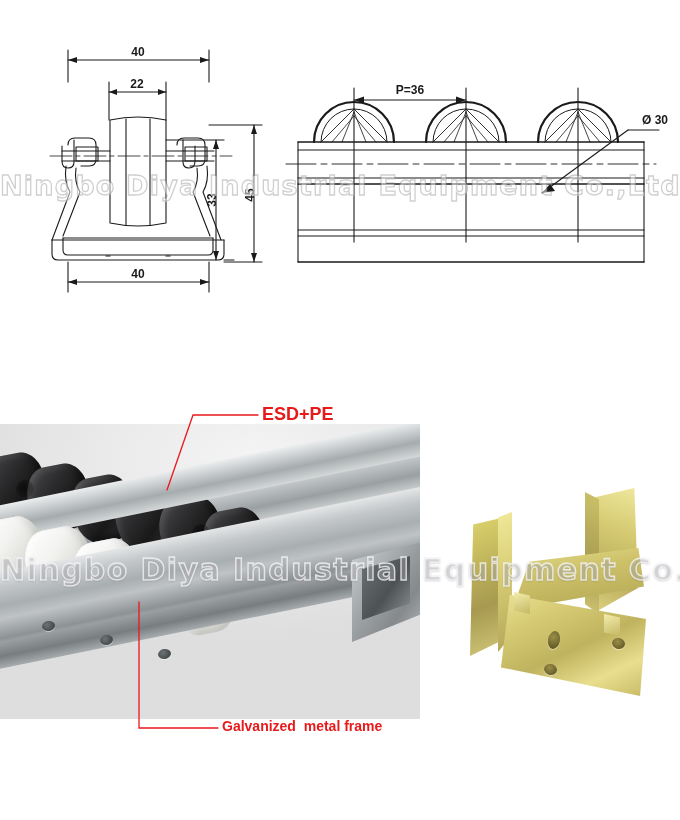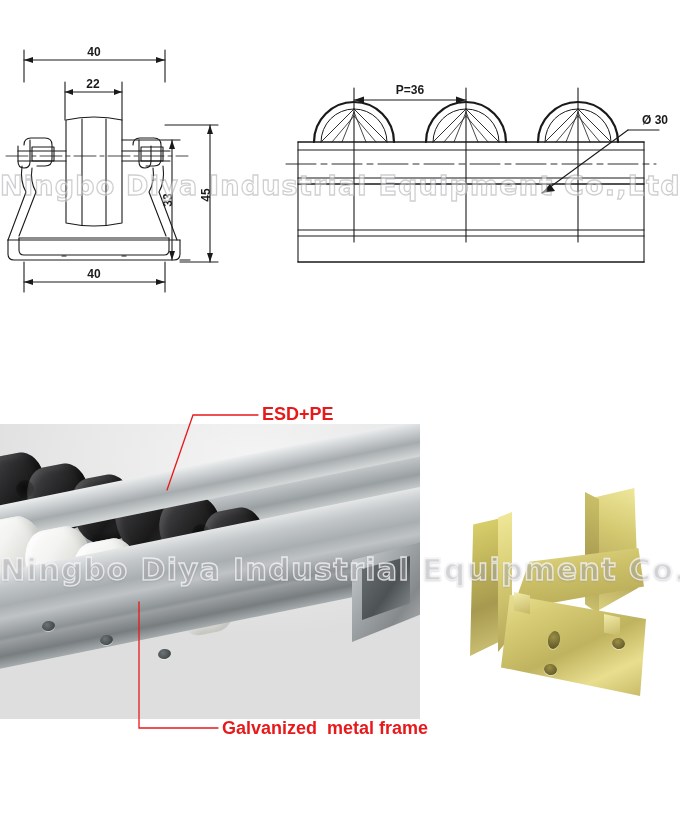--- a/index.html
+++ b/index.html
@@ -52,21 +52,21 @@
 
   
   .anno-label {
     position: absolute;
     color: #e8191b;
     font-family: "Liberation Sans", sans-serif;
     font-weight: 700;
     white-space: pre;
   }
   #esd-label  { left: 262px; top: 404px; font-size: 18px; }
-  #galv-label { left: 222px; top: 718px; font-size: 18px; }
+  #galv-label { left: 222px; top: 718px; font-size: 14px; }
 
   
   .photo {
     position: absolute;
     overflow: hidden;
   }
   #roller-photo {
     left: 0px; top: 424px; width: 420px; height: 295px;
     background:
       radial-gradient(ellipse 70% 60% at 60% 12%, #f4f4f4 0%, #e9e9e9 55%, #dedede 100%),
@@ -124,21 +124,21 @@
     font-size: 12px;
     font-weight: 700;
     fill: #1a1a1a;
   }
 </style>
 </head>
 <body>
 
 <div id="page">
 
-  <div class="drawing-panel" style="left:0px; top:20px; width:280px; height:285px;">
+  <div class="drawing-panel" style="left:0px; top:20px; width:280px; height:285px;padding-left:44px;">
     <svg width="280" height="285" viewBox="0 0 280 285">
       <g stroke="#1a1a1a" fill="none" stroke-width="1.1" stroke-linejoin="round" stroke-linecap="round">
 
         <line x1="24" y1="30" x2="24" y2="62"></line>
         <line x1="165" y1="30" x2="165" y2="62"></line>
         <line x1="24" y1="40" x2="165" y2="40"></line>
         <path d="M24 40 l9 -3 v6 z" fill="#1a1a1a" stroke="none"></path>
         <path d="M165 40 l-9 -3 v6 z" fill="#1a1a1a" stroke="none"></path>
 
         <line x1="65" y1="62" x2="65" y2="100"></line>

